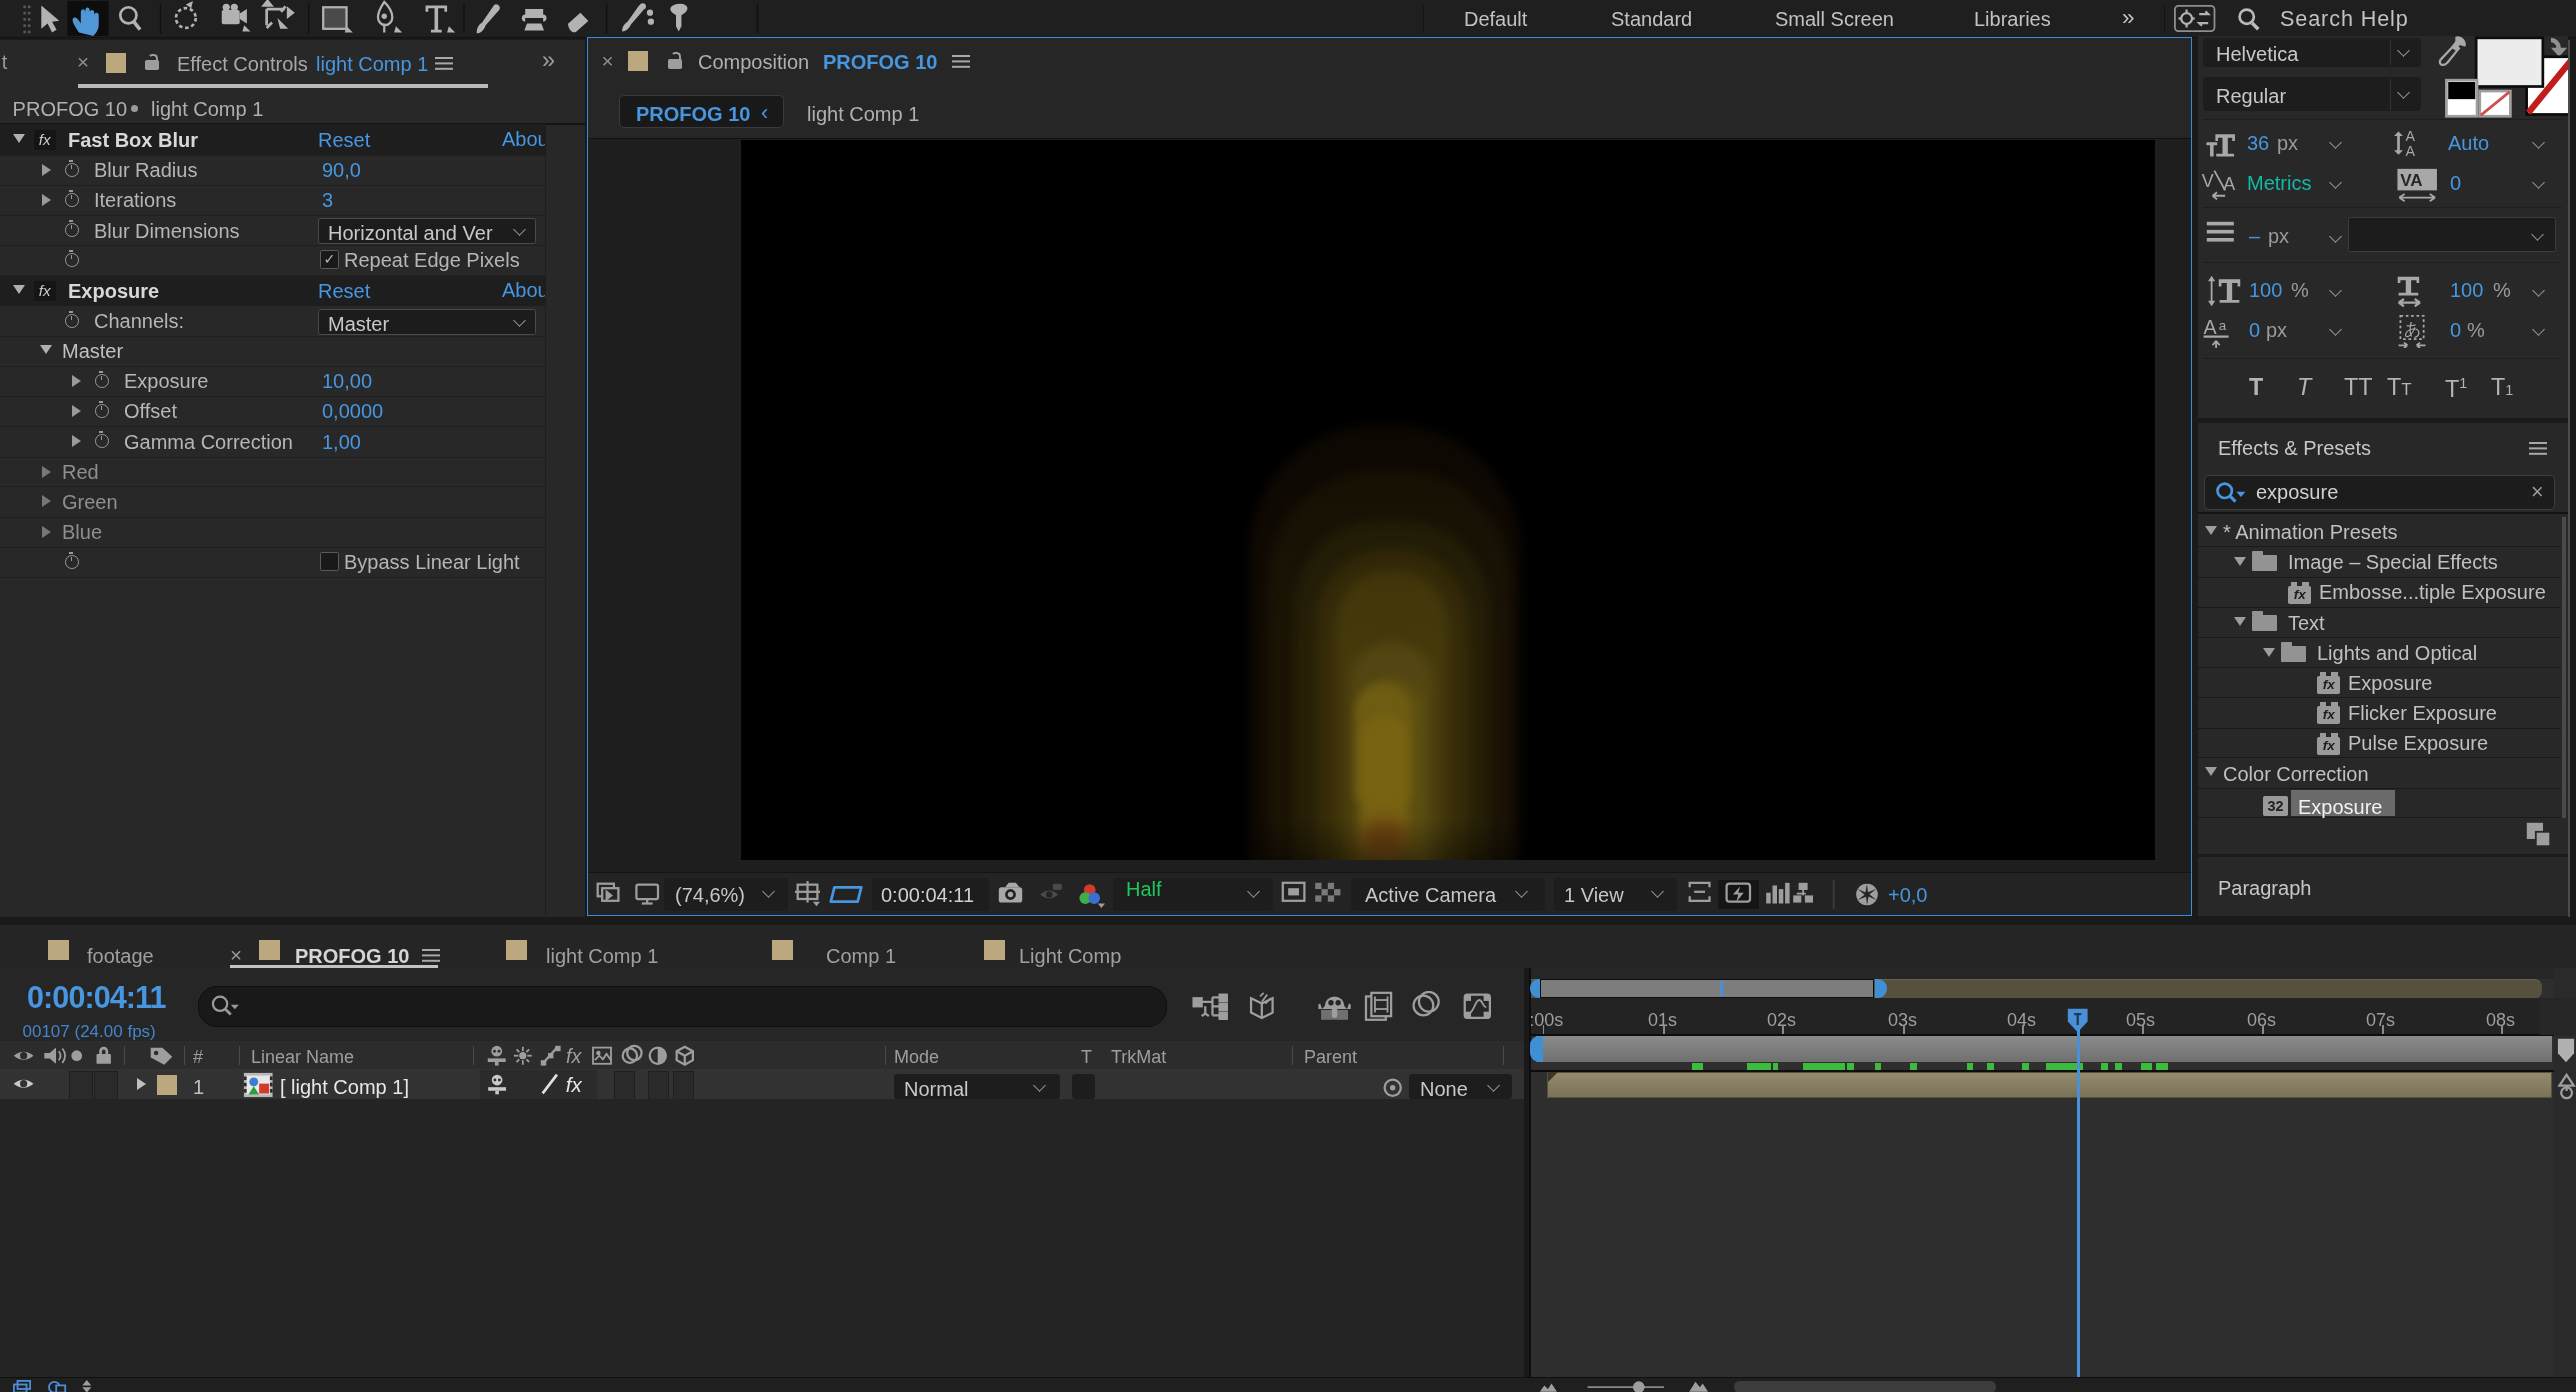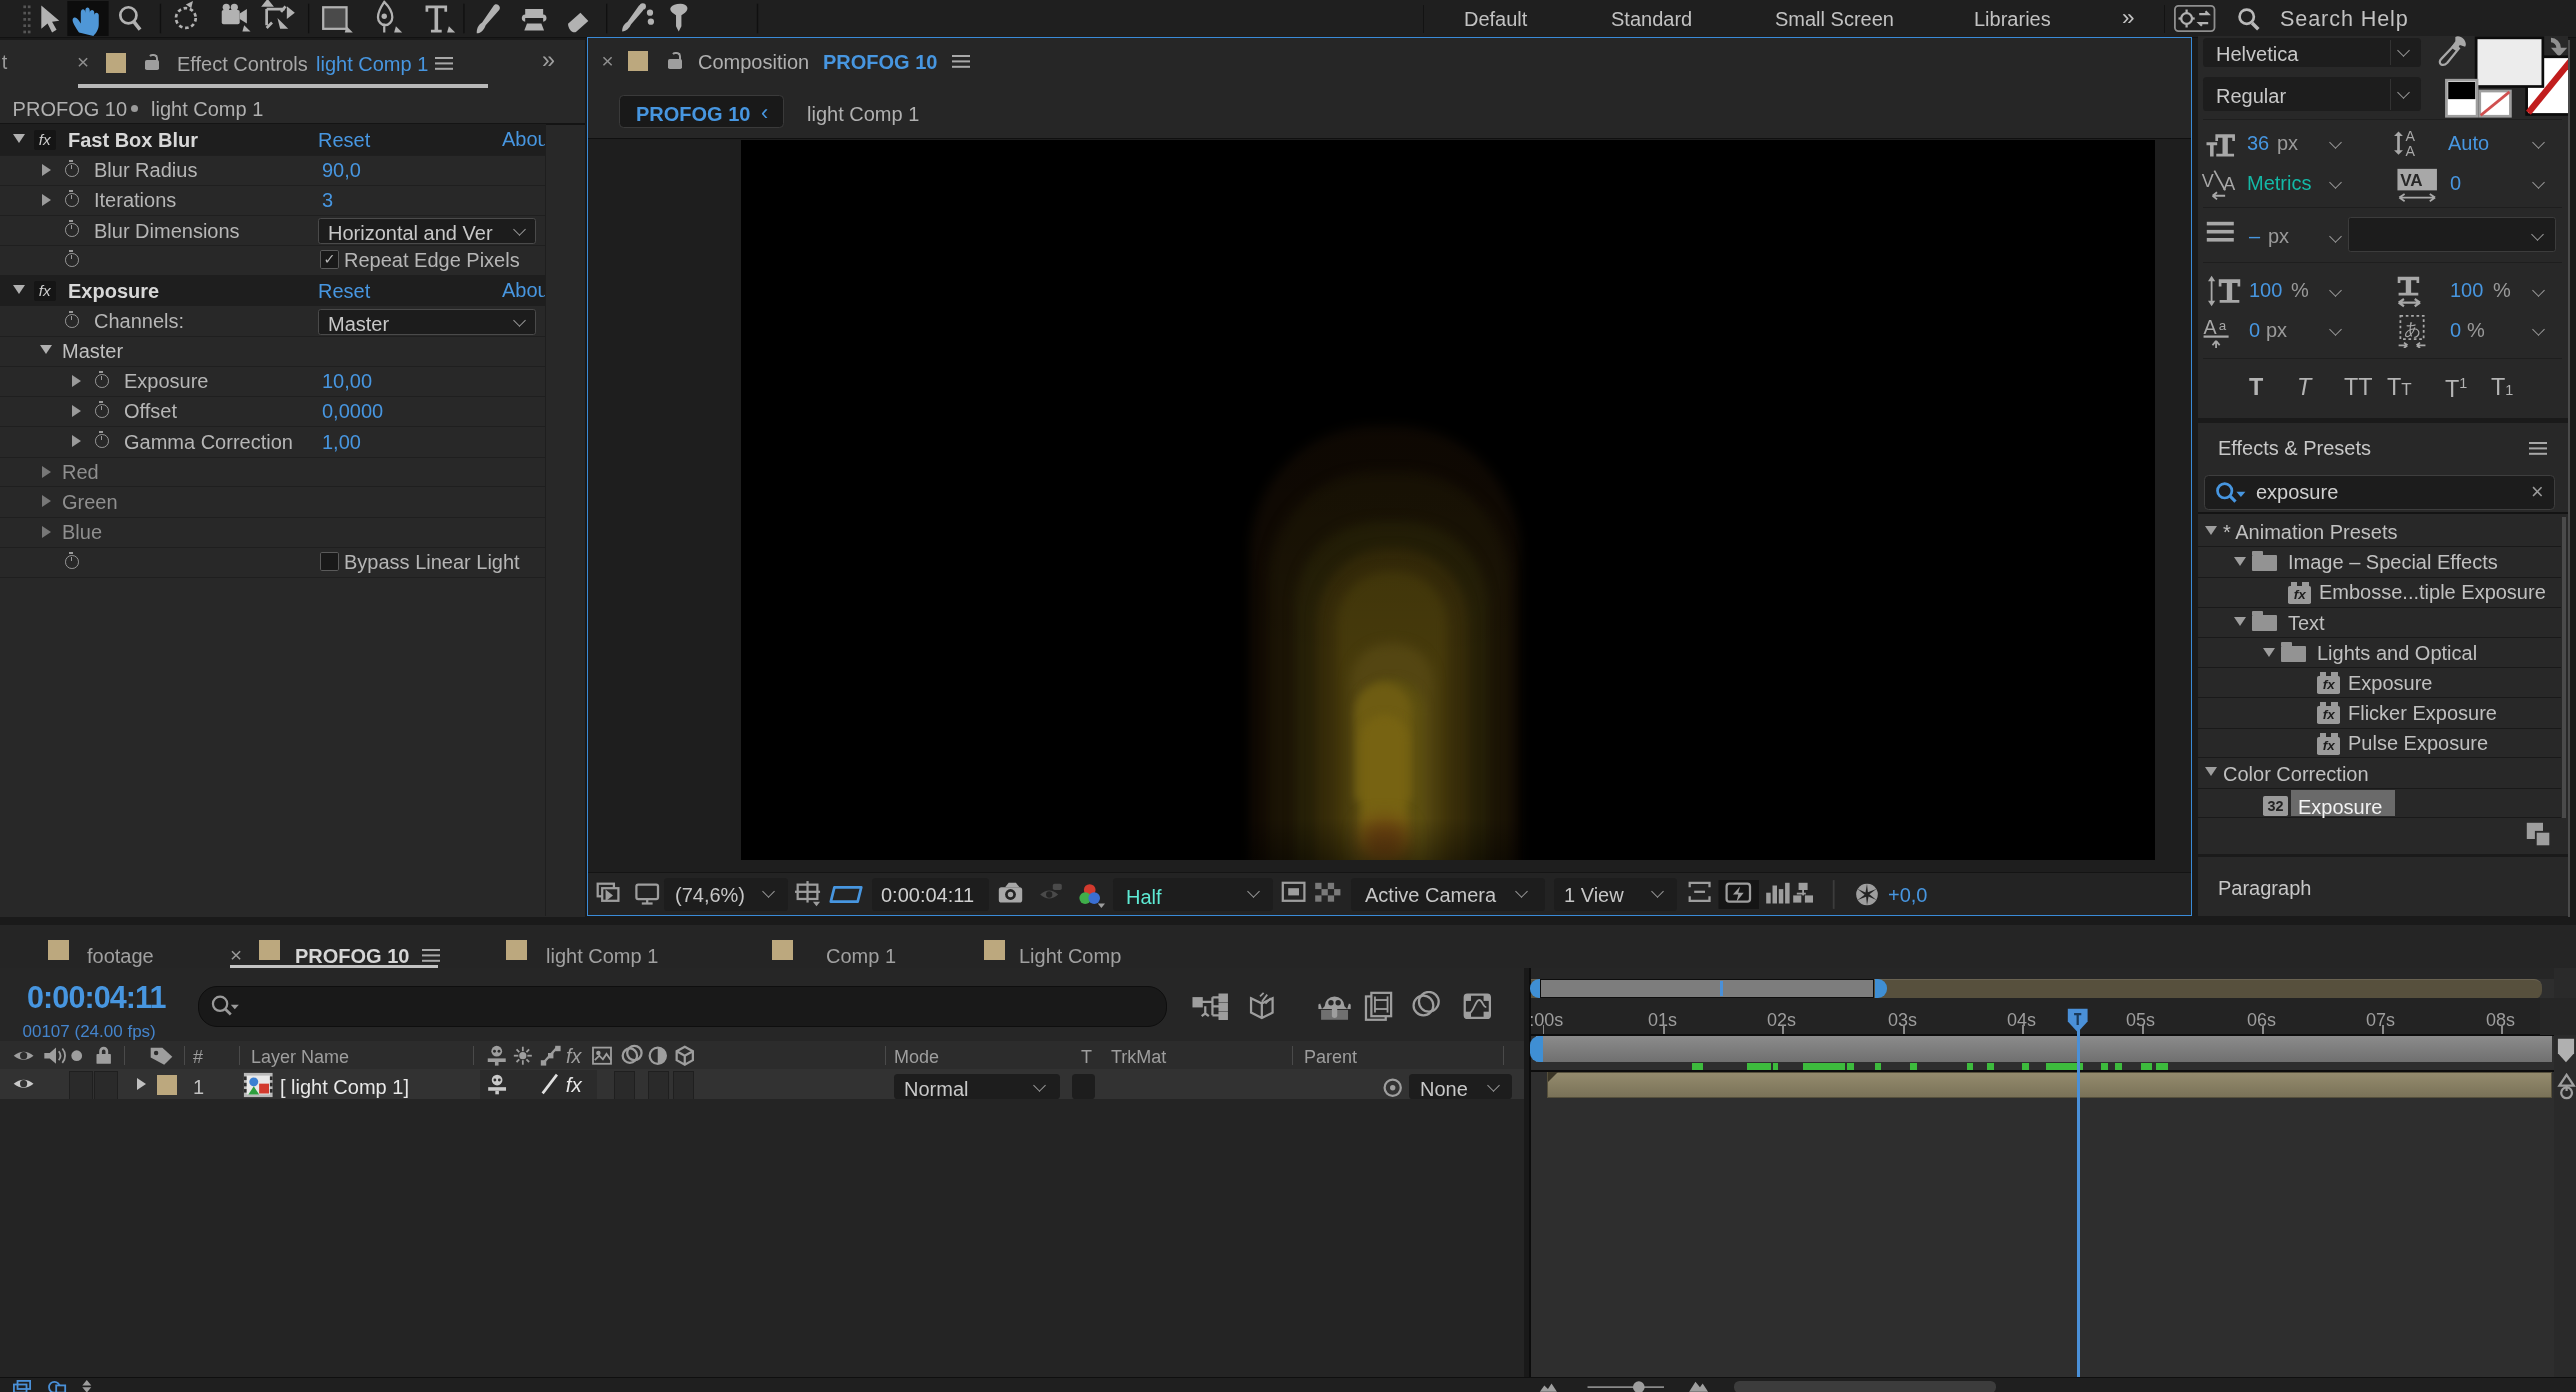--- a/index.html
+++ b/index.html
@@ -293,21 +293,21 @@
           <rect x="62" y="4" width="10" height="7" rx="2"></rect>
         </g>
       <g>
           <circle cx="103" cy="11" r="6.5" fill="#d23a2e"></circle>
           <circle cx="98" cy="20" r="6.5" fill="#3fae4a"></circle>
           <circle cx="108" cy="20" r="6.5" fill="#3a6fd2"></circle>
           <path d="M112 26 l8 0 l-4 5 z" fill="#9e9e9e"></path>
         </g>
     </svg>
     <div class="dd" style="left:525px;top:4.5px;width:160px;height:33px"></div>
-    <div class="t" style="left:538px;top:14px;color:#5eead4">Half</div>
+    <div class="t" style="left:538px;top:6px;color:#22c55e">Half</div>
       <div class="ch" style="left:661px;top:14.4px"></div>
     <svg class="a" style="left:693px;top:8px" width="63" height="27" viewBox="0 0 70 30">
       <rect x="2" y="2" width="24" height="20" fill="none" stroke="#9e9e9e" stroke-width="2.5"></rect>
         <rect x="8" y="8" width="12" height="8" fill="#9e9e9e"></rect>
       <g fill="#7a7a7a">
           <rect x="38" y="2" width="7" height="7"></rect>
           <rect x="52" y="2" width="7" height="7"></rect>
           <rect x="45" y="9" width="7" height="7"></rect>
           <rect x="59" y="9" width="7" height="7"></rect>
           <rect x="38" y="16" width="7" height="7"></rect>
@@ -628,21 +628,21 @@
       </g>
   </svg>
   <div class="vsep" style="left:124px;top:128px;height:19px;background:#4a4a4a"></div>
   <svg class="a" style="left:148px;top:127px" width="27" height="21.6" viewBox="0 0 30 24">
       <path d="M3 3 h13 l11 10 l-9 9 l-15 -8 z" fill="#9e9e9e"></path>
       <circle cx="9" cy="9" r="2.5" fill="#2c2c2c"></circle>
     </svg>
   <div class="vsep" style="left:184px;top:128px;height:19px;background:#4a4a4a"></div>
   <div class="t" style="left:193px;top:130px;color:#9e9e9e;font-size:18px">#</div>
   <div class="vsep" style="left:239px;top:128px;height:19px;background:#4a4a4a"></div>
-  <div class="t" style="left:251px;top:130px;color:#9e9e9e;font-size:18px">Layer Name</div>
+  <div class="t" style="left:251px;top:130px;color:#9e9e9e;font-size:18px">Linear Name</div>
   <div class="vsep" style="left:473px;top:128px;height:19px;background:#4a4a4a"></div>
   <svg class="a" style="left:485px;top:126px" width="216" height="23.4" viewBox="0 0 240 26">
     <g fill="#9e9e9e">
         <circle cx="13" cy="8" r="6"></circle>
         <circle cx="10.5" cy="8" r="1.6" fill="#2c2c2c"></circle>
         <circle cx="15.5" cy="8" r="1.6" fill="#2c2c2c"></circle>
         <rect x="3" y="16" width="20" height="4"></rect>
         <rect x="11" y="20" width="4" height="4"></rect>
       </g>
     <g fill="#9e9e9e" transform="translate(30,0)">

